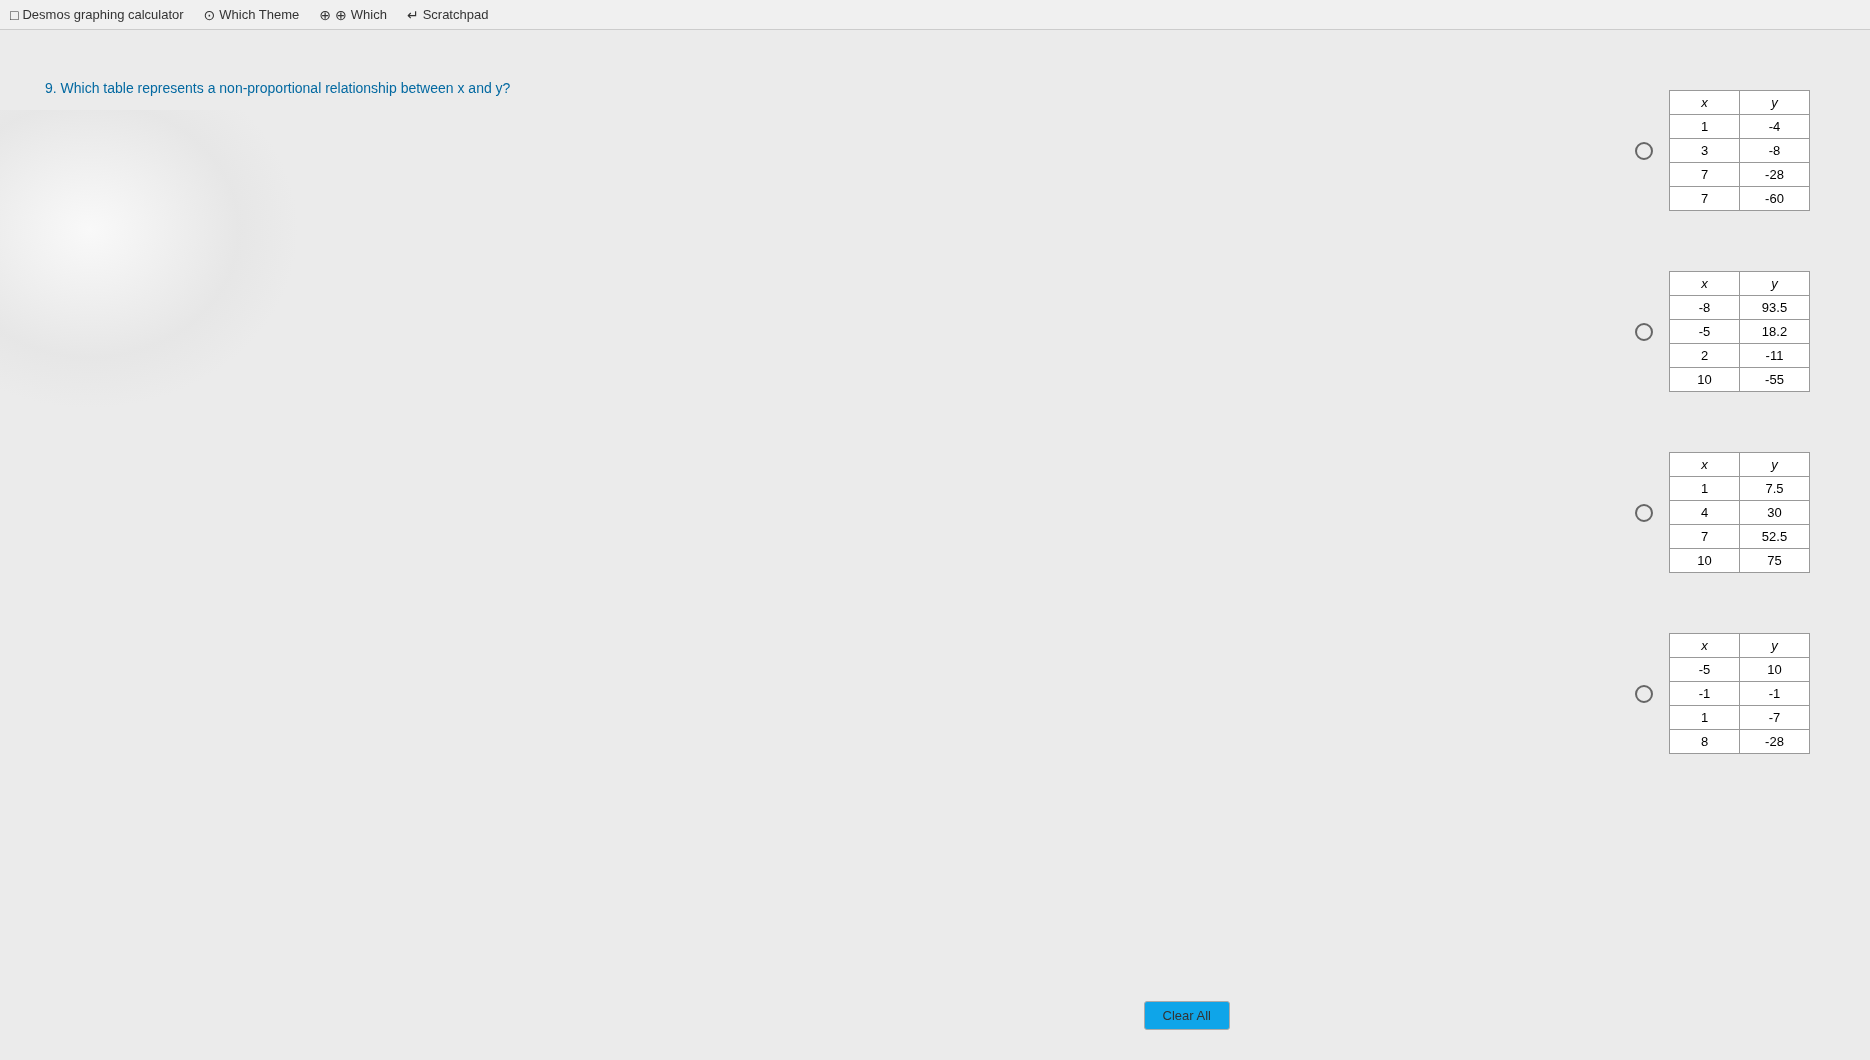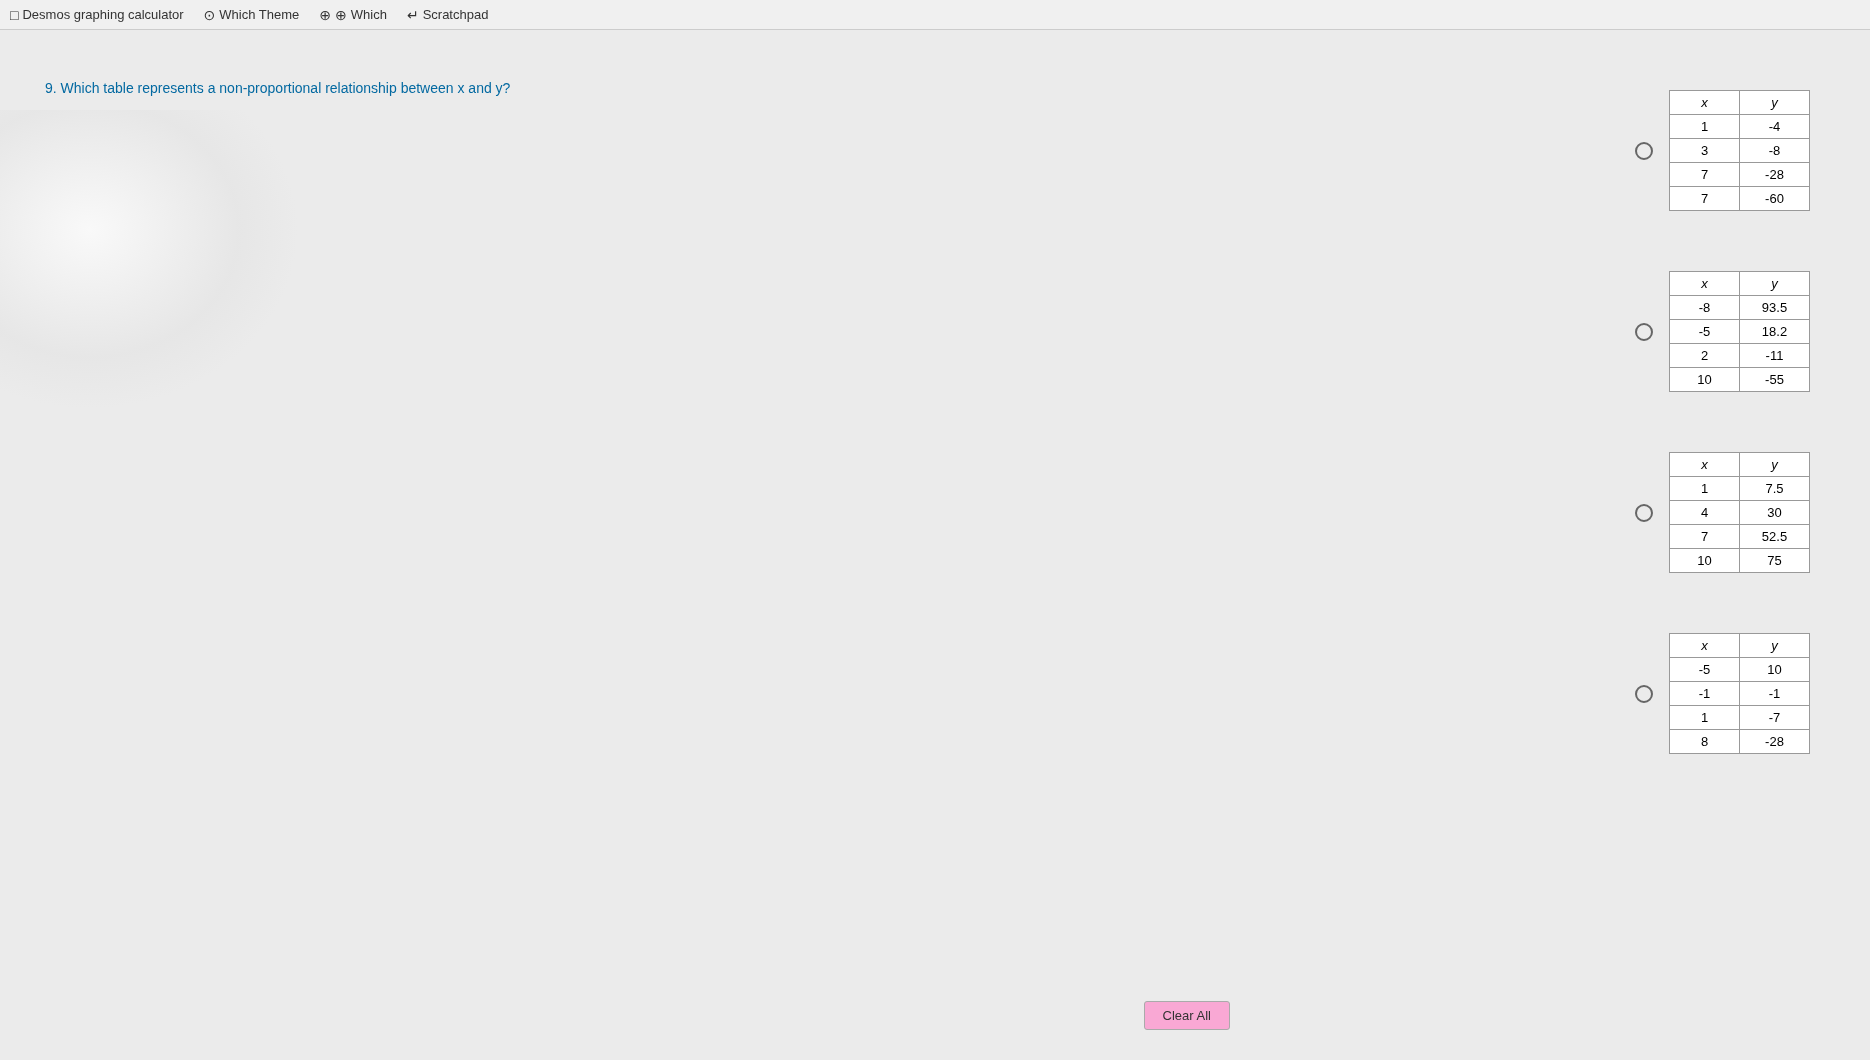--- a/index.html
+++ b/index.html
@@ -105,21 +105,21 @@
       font-weight: normal;
       background: white;
     }
 
     
     .clear-all-btn {
       position: absolute;
       bottom: 30px;
       right: 640px;
       padding: 6px 18px;
-      background: #f9a8d4;
+      background: #0ea5e9;
       border: 1px solid #aaa;
       border-radius: 3px;
       font-size: 13px;
       cursor: pointer;
       color: #333;
     }
 
     
     .glare {
       position: absolute;

